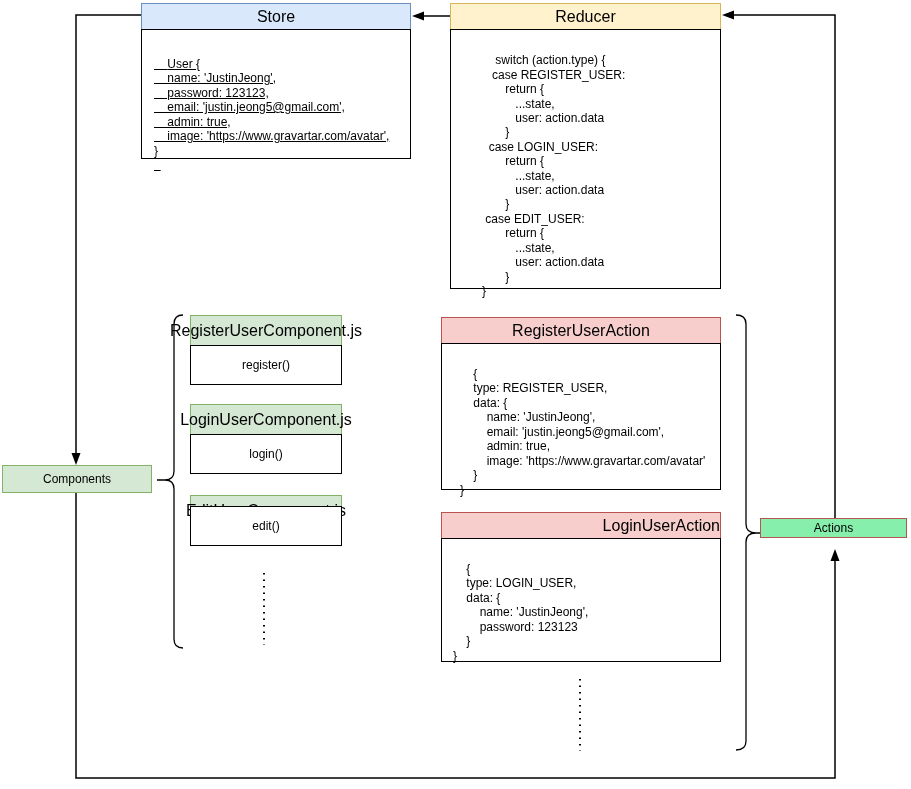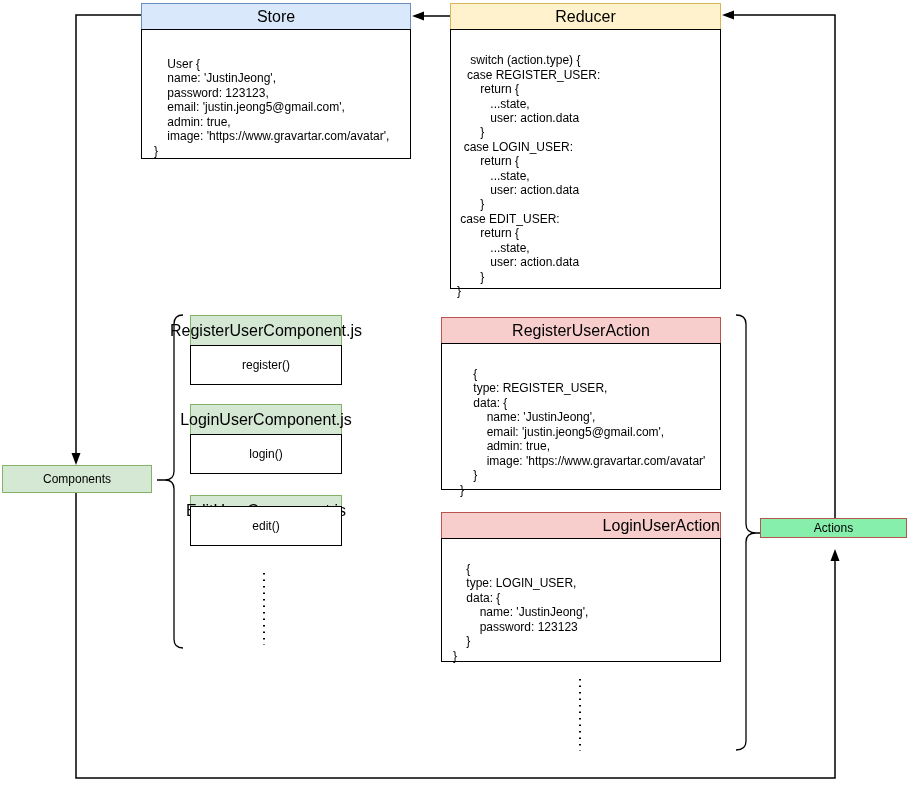--- a/index.html
+++ b/index.html
@@ -22,24 +22,24 @@
     border:1px solid #000; background:#fff;
   }
   .code {
     font-size:12px; line-height:14.5px; white-space:pre;
   }
   .center {
     display:flex; align-items:center; justify-content:center; font-size:12px;
   }
   
   .store-hdr  { left:141px; top:3px;  width:270px; height:26px; background:#dae8fc; border:1px solid #6c8ebf; border-bottom:none; }
-  .store-body { left:141px; top:29px; width:270px; height:130px; padding:12px 0 15px 12px; }
+  .store-body { left:141px; top:29px; width:270px; height:130px; padding:12px 0 15px 12px;text-decoration:underline; }
   
   .reducer-hdr  { left:450px; top:3px;  width:271px; height:26px; background:#fff2cc; border:1px solid #d6b656; border-bottom:none; }
-  .reducer-body { left:450px; top:29px; width:271px; height:260px; padding:9px 0 0 6px; line-height:14.4px; }
+  .reducer-body { left:450px; top:29px; width:271px; height:260px; padding:9px 0 0 31px; line-height:14.4px; }
   
   .comp-hdr  { width:152px; height:30px; background:#d5e8d4; border:1px solid #82b366; border-bottom:none; left:190px; }
   .comp-body { width:152px; height:40px; left:190px; }
   .c1h { top:315px; } .c1b { top:345px; }
   .c2h { top:404px; } .c2b { top:434px; }
   .c3h { top:495px; } .c3b { top:506px; }
   
   .act-hdr  { width:280px; height:26px; background:#f8cecc; border:1px solid #b85450; border-bottom:none; left:441px; }
   .act-body { width:280px; left:441px; }
   .a1h { top:317px; } .a1b { top:343px; height:147px; padding:8px 0 0 18px; }

